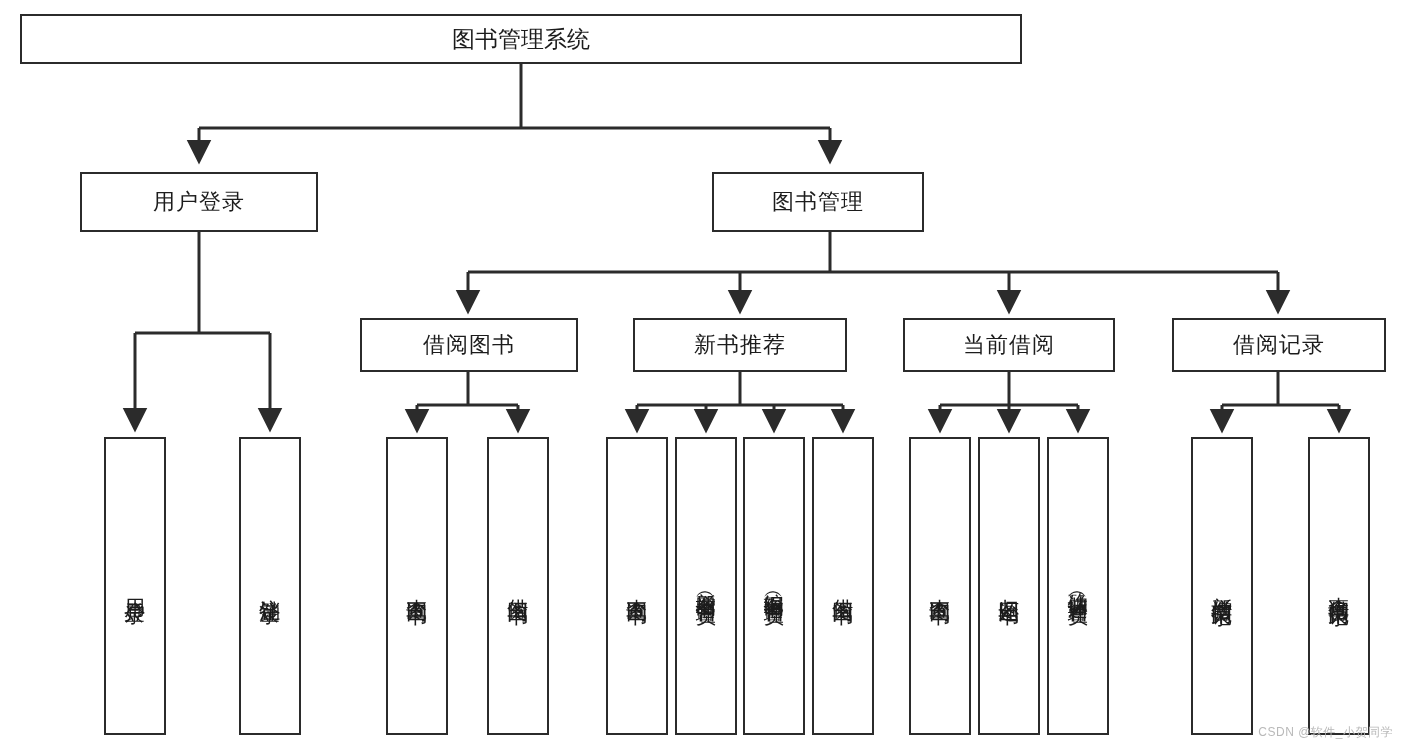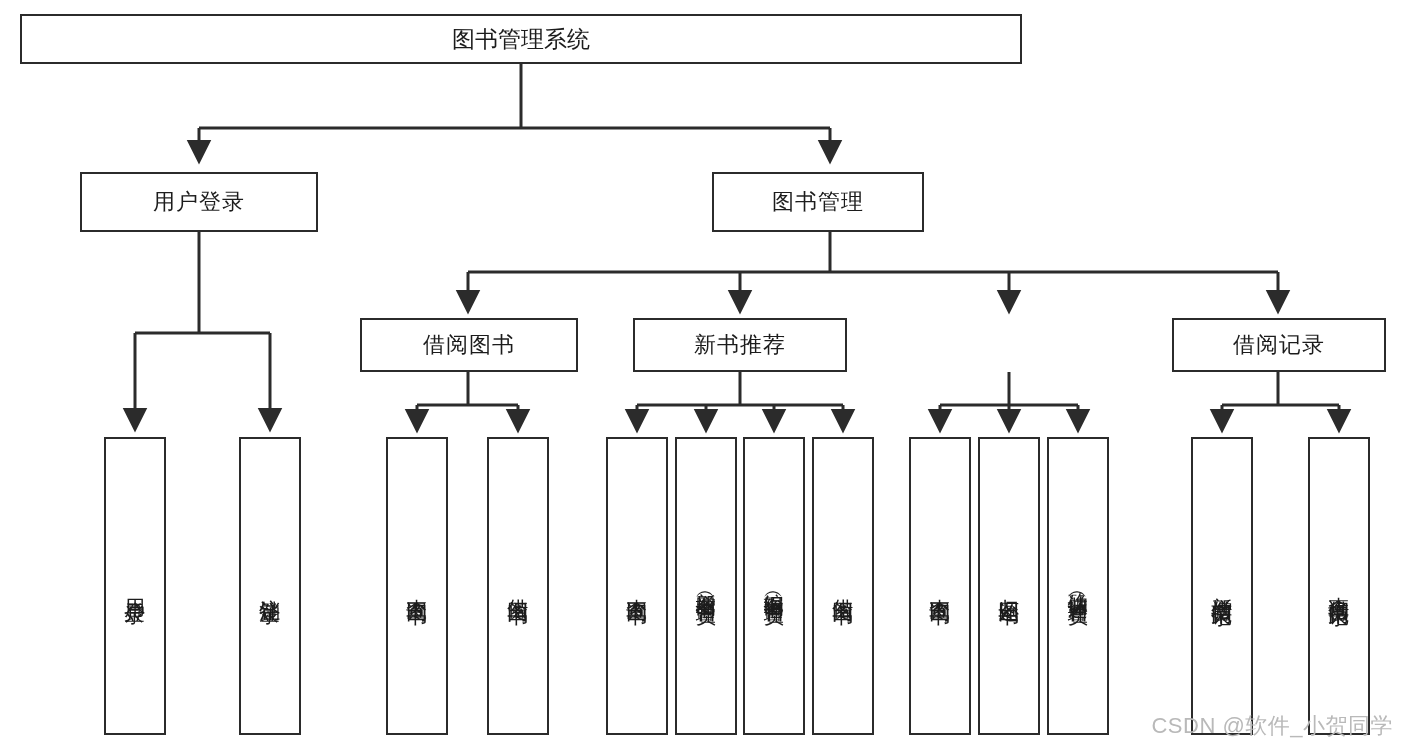--- a/index.html
+++ b/index.html
@@ -61,21 +61,21 @@
     white-space: nowrap;
     color: #1c1c1c;
   }
   .leaf.tall .vtext {
     font-size: 20px;
   }
   #watermark {
     position: absolute;
     right: 12px;
     bottom: 6px;
-    font-size: 22px;
+    font-size: 12px;
     color: #b9b9b9;
     letter-spacing: 0.5px;
     white-space: nowrap;
   }
 </style>
 </head>
 <body>
 
 <div id="canvas">
 
@@ -139,20 +139,23 @@
   <div class="node horiz" style="left:712px; top:172px; width:212px; height:60px;">
     <span>图书管理</span>
   </div>
 
   <div class="node horiz" style="left:360px; top:318px; width:218px; height:54px;">
     <span>借阅图书</span>
   </div>
   <div class="node horiz" style="left:633px; top:318px; width:214px; height:54px;">
     <span>新书推荐</span>
   </div>
+  <div class="node horiz" style="left:903px; top:318px; width:212px; height:54px;">
+    <span>当前借阅</span>
+  </div>
   <div class="node horiz" style="left:1172px; top:318px; width:214px; height:54px;">
     <span>借阅记录</span>
   </div>
 
   <div class="leaf" style="left:104px; top:437px; width:62px; height:298px;">
     <span class="vtext">用户登录</span>
   </div>
   <div class="leaf" style="left:239px; top:437px; width:62px; height:298px;">
     <span class="vtext">注销登录</span>
   </div>

